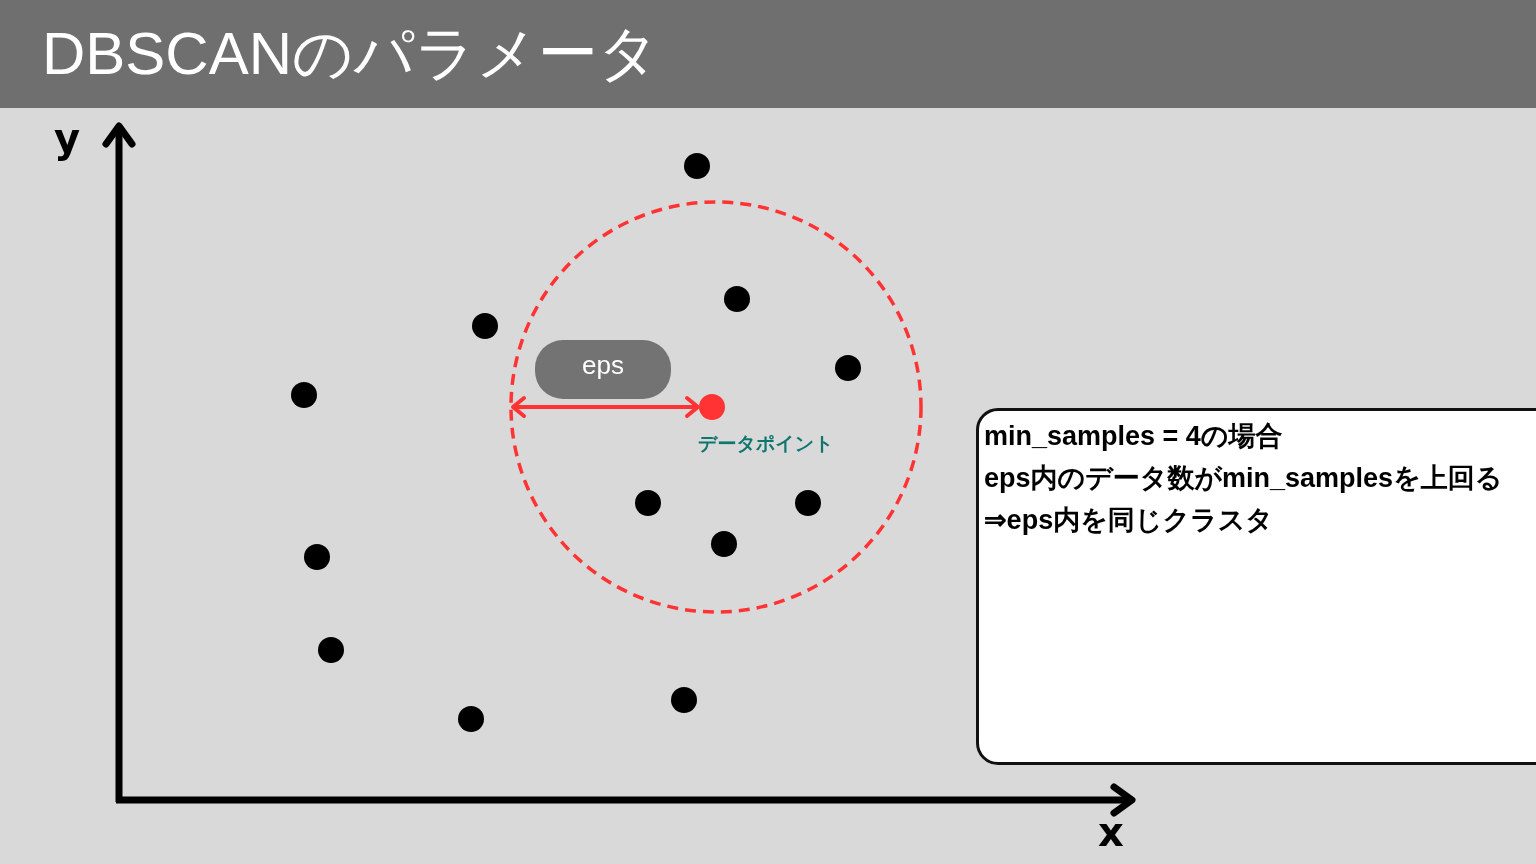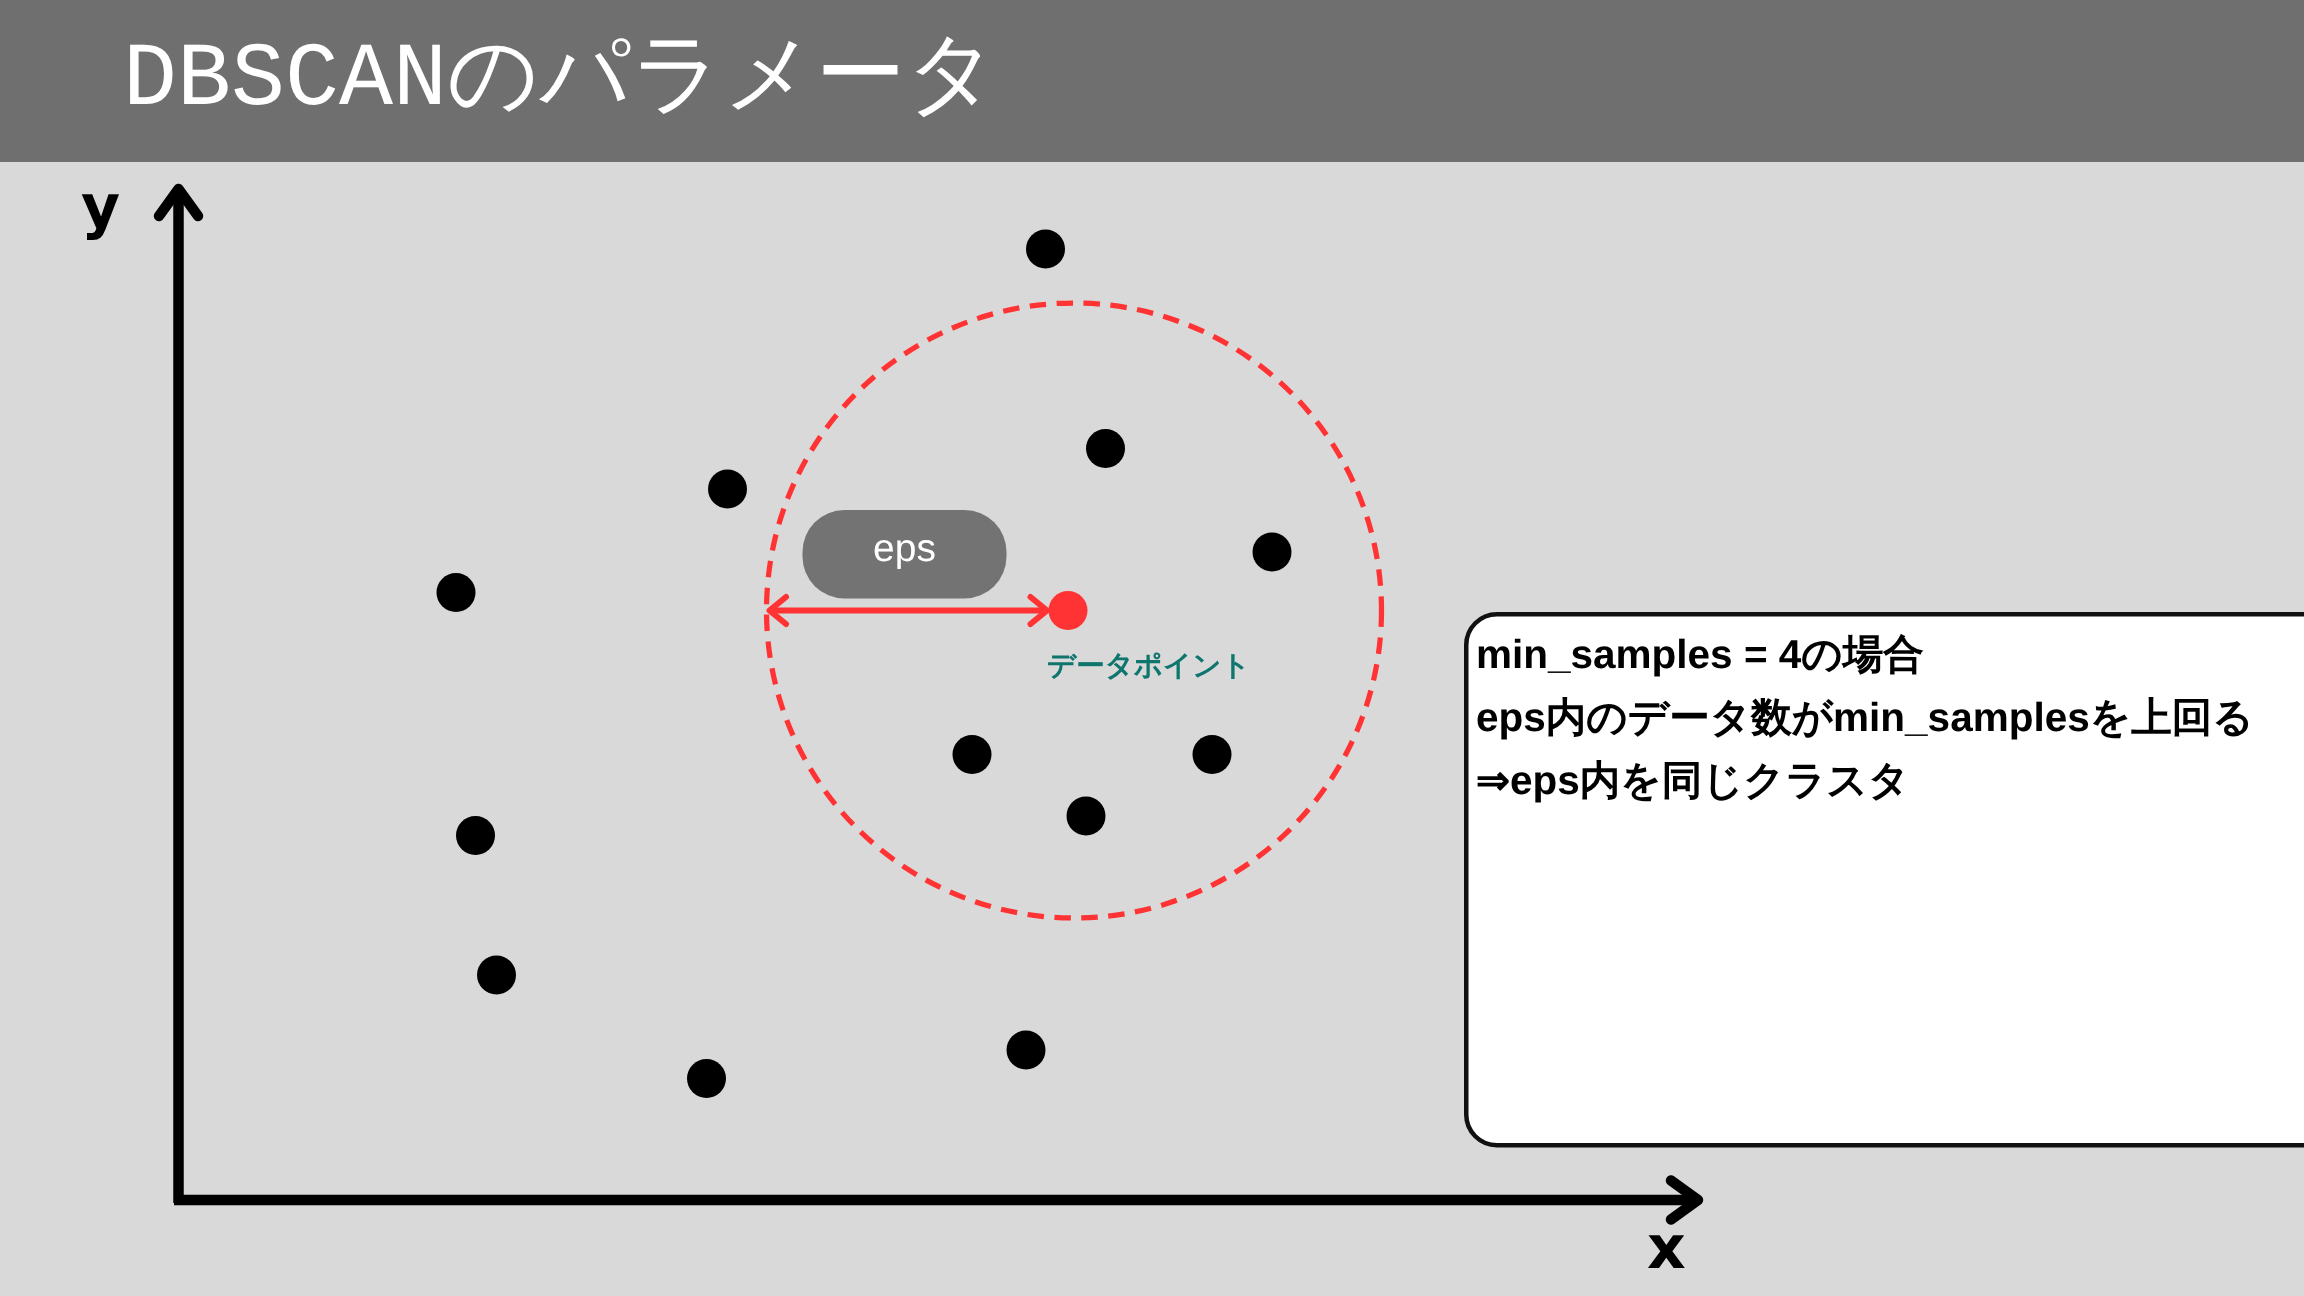--- a/index.html
+++ b/index.html
@@ -9,22 +9,21 @@
     font-family: "DejaVu Sans", "Liberation Sans", sans-serif;
     position: relative;
   }
   .header {
     position: absolute; left: 0; top: 0; width: 1536px; height: 108px;
     background: #6f6f6f;
   }
   .header-title {
     position: absolute; left: 42px; top: 16px;
     font-size: 60px; color: #ffffff; letter-spacing: 0px; line-height: 76px;
-    font-family: Liberation Mono, monospace;
-    margin-left: 40px;
+    font-family: Liberation Sans, sans-serif;
   }
   .canvas { position: absolute; left: 0; top: 0; }
   .axis-label {
     position: absolute; font-size: 40px; font-weight: bold; color: #000;
     font-family: "DejaVu Sans", sans-serif; line-height: 40px;
   }
   .eps-badge {
     position: absolute; left: 535px; top: 340px; width: 136px; height: 59px;
     background: #737373; border-radius: 28px;
     color: #fff; font-size: 26px; text-align: center; line-height: 50px;

